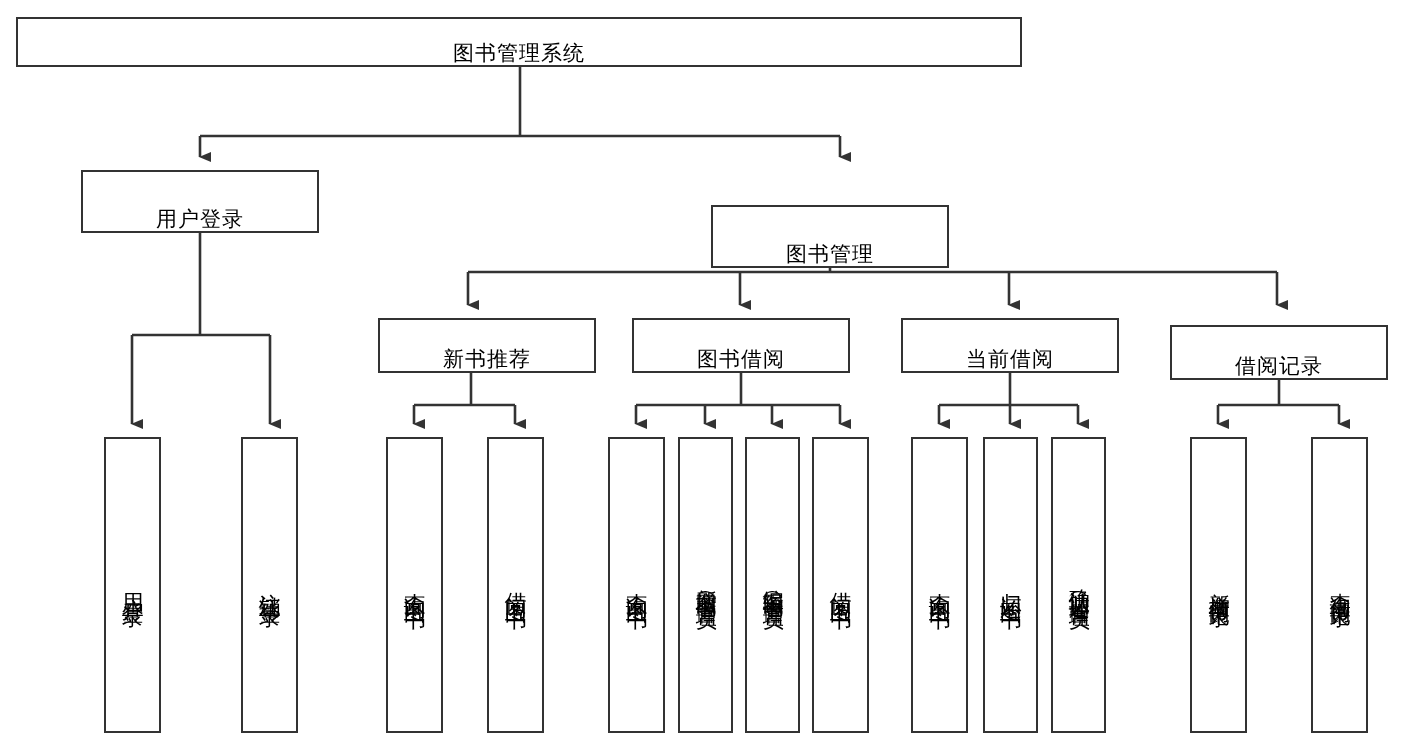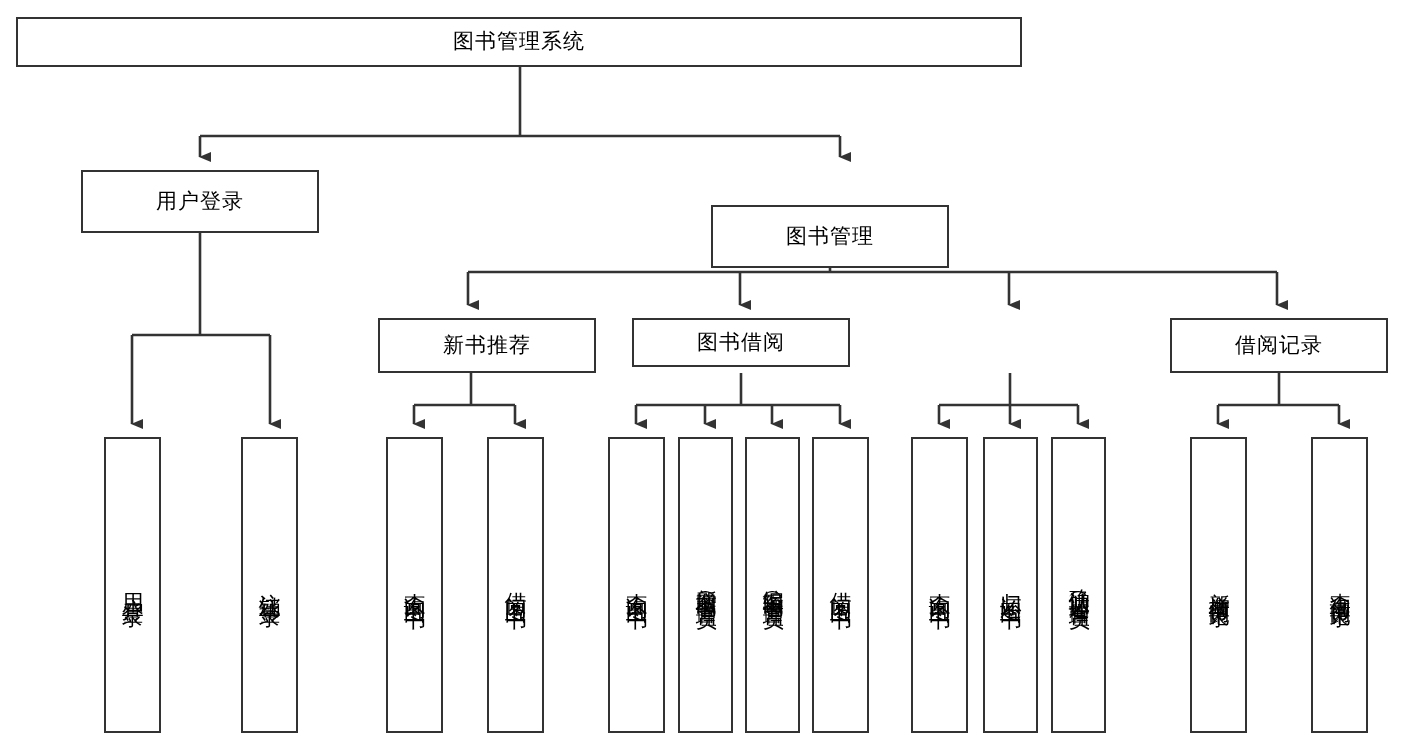--- a/index.html
+++ b/index.html
@@ -1,20 +1,20 @@
 <!DOCTYPE html>
 <html><head>
 <meta charset="utf-8">
 <style>
   html,body{margin:0;padding:0;background:#ffffff;}
   body{font-family:"DejaVu Sans","Liberation Sans",sans-serif;}
   #stage{position:relative;width:1405px;height:747px;background:#ffffff;overflow:hidden;}
   #edges{position:absolute;left:0;top:0;width:1405px;height:747px;}
   .node{position:absolute;box-sizing:border-box;background:#ffffff;border:2px solid #333333;
-        display:flex;align-items:center;justify-content:center;color:#000000;}
+        display:flex;align-items:flex-end;justify-content:center;color:#000000;}
   .node.h{ }
   .node.h .txt{font-size:21px;line-height:1.1;letter-spacing:1px;white-space:nowrap;}
   .node.v{align-items:center;justify-content:center;}
   .node.v .txt{
       writing-mode:vertical-rl;
       text-orientation:upright;
       font-size:22px;
       line-height:1.30;
       letter-spacing:5px;
       white-space:nowrap;
@@ -85,24 +85,27 @@
   <div class="node h" style="left: 81px; top: 170px; width: 238px; height: 63px;">
     <span class="txt">用户登录</span>
   </div>
   <div class="node h" style="left: 711px; top: 170px; width: 238px; height: 63px; margin-top: 35px;">
     <span class="txt">图书管理</span>
   </div>
 
   <div class="node h" style="left: 362px; top: 318px; width: 218px; height: 55px; margin-left: 16px;">
     <span class="txt">新书推荐</span>
   </div>
-  <div class="node h" style="left: 632px; top: 318px; width: 218px; height: 49px;">
+  <div class="node h" style="left: 632px; top: 318px; width: 218px; height: 55px;">
     <span class="txt">图书借阅</span>
   </div>
-  <div class="node h" style="left: 1170px; top: 318px; width: 218px; height: 55px;">
+  <div class="node h" style="left: 901px; top: 318px; width: 218px; height: 55px;">
+    <span class="txt">当前借阅</span>
+  </div>
+  <div class="node h" style="left: 1170px; top: 325px; width: 218px; height: 55px;">
     <span class="txt">借阅记录</span>
   </div>
 
   <div class="node v" style="left: 104px; top: 437px; width: 57px; height: 296px;">
     <span class="txt">用户登录</span>
   </div>
   <div class="node v" style="left: 241px; top: 437px; width: 57px; height: 296px;">
     <span class="txt">注销登录</span>
   </div>
   <div class="node v" style="left: 386px; top: 437px; width: 57px; height: 296px;">

